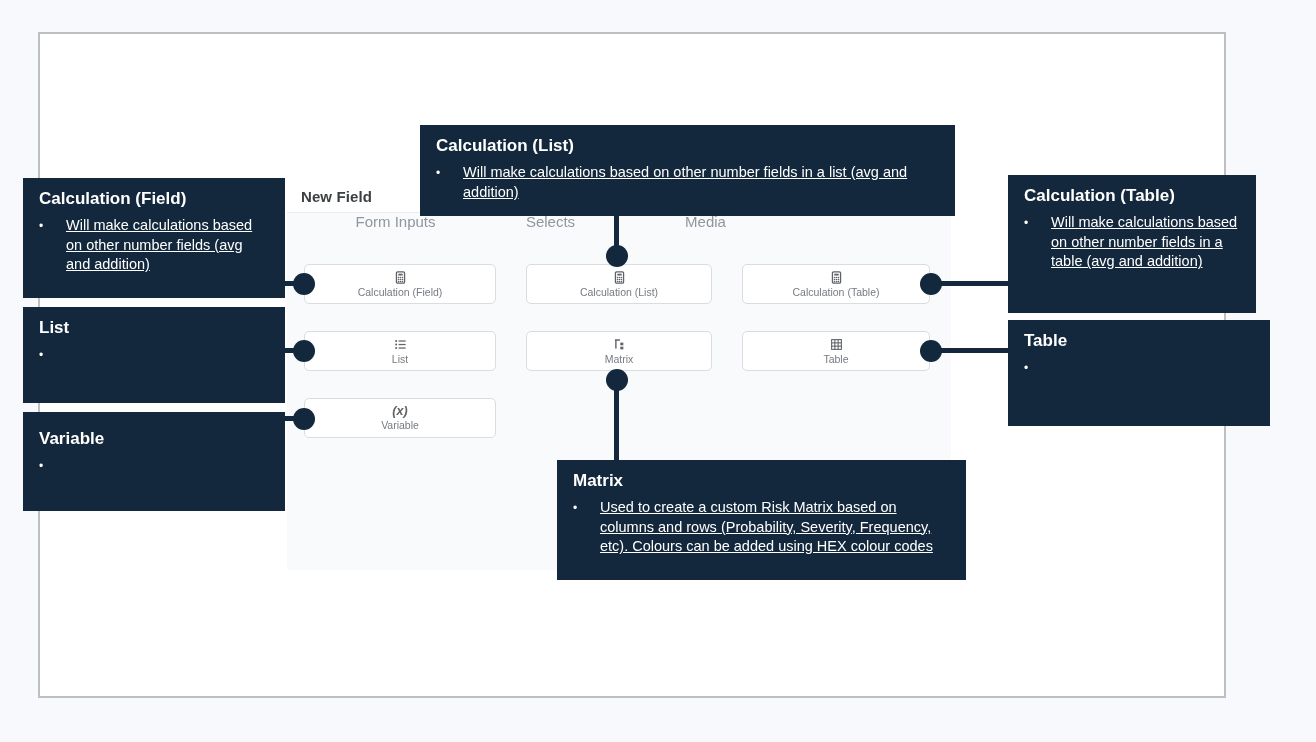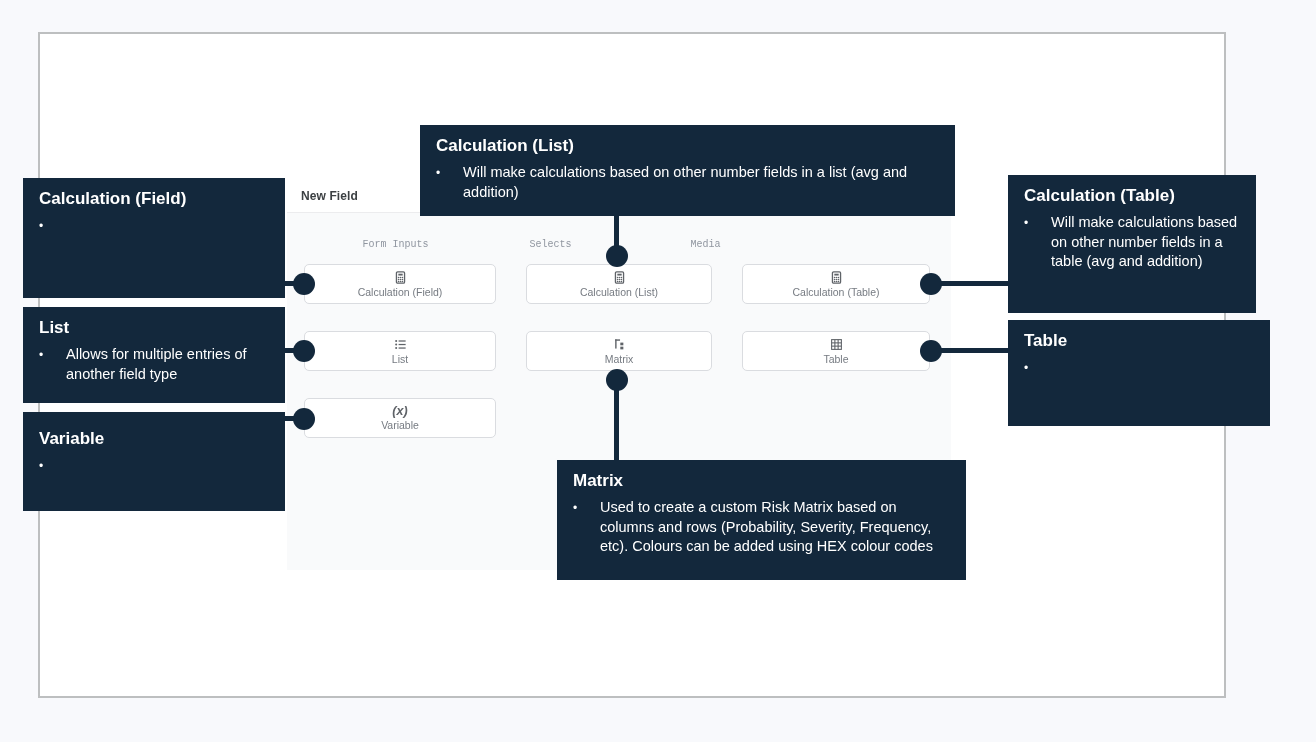--- a/index.html
+++ b/index.html
@@ -32,40 +32,39 @@
   }
   .modal-header {
     height: 32px;
     background: #ffffff;
     border-bottom: 1px solid #ececee;
     display: flex;
     align-items: center;
     padding-left: 14px;
   }
   .modal-title {
-    font-size: 12px;
+    font-size: 15px;
     font-weight: 600;
     color: #3c4043;
     letter-spacing: .1px;
   }
   .tabs {
     display: flex;
     padding-left: 31px;
     height: 37px;
   }
   .tab {
     width: 155px;
     position: relative;
     display: flex;
-    align-items: flex-end;
+    align-items: flex-start;
     justify-content: center;
-    font-size: 10px;
+    font-size: 15px;
     color: #9096a0;
     cursor: pointer;
-    font-family: Liberation Mono, monospace;
   }
   .tab-underline { display: none; }
   .tab.active { color: #3a4150; font-weight: 700; }
   .tab.active .tab-underline {
     display: block;
     position: absolute;
     left: 0; right: 0; bottom: 0;
     height: 2px;
     background: var(--accent, #6d9eeb);
   }
@@ -116,21 +115,21 @@
     box-sizing: border-box;
     z-index: 4;
   }
   .callout-title {
     font-weight: 700;
     font-size: 17px;
     margin-bottom: 7px;
   }
   .callout-item { display: flex; font-size: 14.5px; line-height: 1.36; }
   .bullet { flex: none; width: 27px; font-size: 12px; padding-top: 2px; }
-  .callout-text { flex: 1; }
+  .callout-text { flex: 1; text-decoration: underline; }
 
   .co-calculation-field { left: 23px;   top: 178px; width: 262px; min-height: 120px; }
   .co-list              { left: 23px;   top: 307px; width: 262px; min-height: 96px;  }
   .co-variable          { left: 23px;   top: 412px; width: 262px; min-height: 99px; padding-top: 17px; }
   .co-calculation-list  { left: 420px;  top: 125px; width: 535px; min-height: 91px;  }
   .co-calculation-table { left: 1008px; top: 175px; width: 248px; min-height: 138px; }
   .co-table             { left: 1008px; top: 320px; width: 262px; min-height: 106px; }
   .co-matrix            { left: 557px;  top: 460px; width: 409px; min-height: 120px; }
 
   
@@ -304,41 +303,41 @@
   <div class="conn-line v ln-matrix"></div>
   <div class="conn-dot dt-matrix"></div>
   <div class="conn-line h ln-calc-table"></div>
   <div class="conn-dot dt-calc-table"></div>
   <div class="conn-line h ln-table"></div>
   <div class="conn-dot dt-table"></div>
 <div class="callout co-calculation-field">
     <div class="callout-title">Calculation (Field)</div>
     <div class="callout-item">
       <span class="bullet">•</span>
+      <span class="callout-text">Will make calculations based on other number fields (avg and addition)</span>
     </div>
   </div>
     <div class="callout co-calculation-list">
     <div class="callout-title">Calculation (List)</div>
     <div class="callout-item">
       <span class="bullet">•</span>
       <span class="callout-text">Will make calculations based on other number fields in a list (avg and addition)</span>
     </div>
   </div>
     <div class="callout co-calculation-table">
     <div class="callout-title">Calculation (Table)</div>
     <div class="callout-item">
       <span class="bullet">•</span>
       <span class="callout-text">Will make calculations based on other number fields in a table (avg and addition)</span>
     </div>
   </div>
     <div class="callout co-list">
     <div class="callout-title">List</div>
     <div class="callout-item">
       <span class="bullet">•</span>
-      <span class="callout-text">Allows for multiple entries of another field type</span>
     </div>
   </div>
     <div class="callout co-table">
     <div class="callout-title">Table</div>
     <div class="callout-item">
       <span class="bullet">•</span>
     </div>
   </div>
     <div class="callout co-variable">
     <div class="callout-title">Variable</div>

